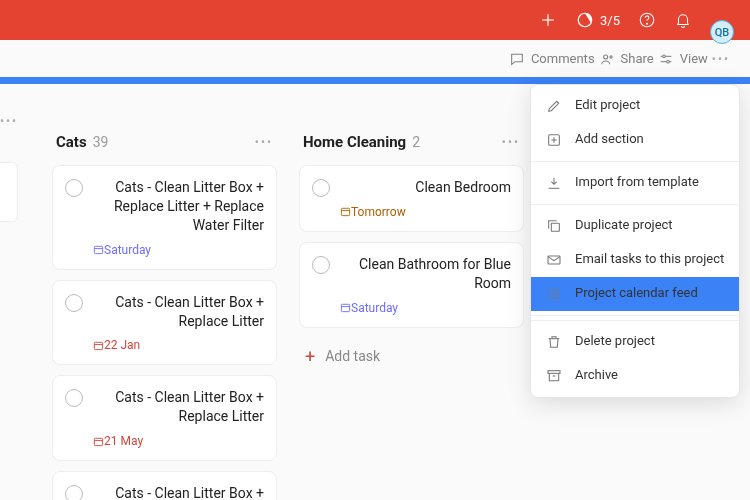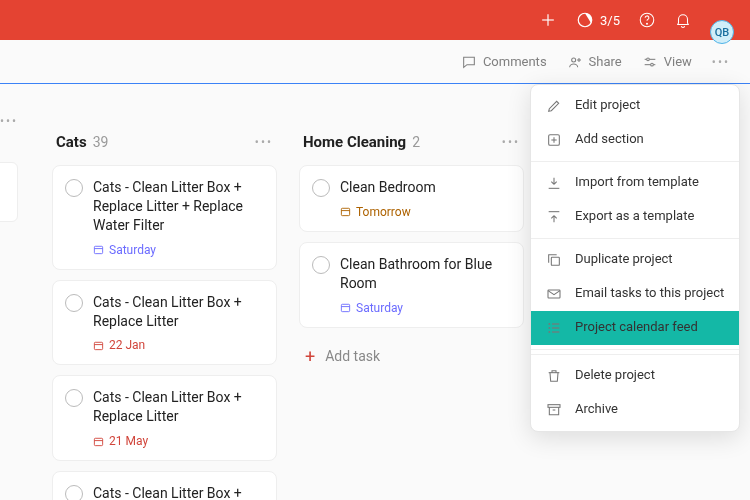--- a/index.html
+++ b/index.html
@@ -33,24 +33,24 @@
   border: 1px solid #4fb3e8;
   display: flex; align-items: center; justify-content: center;
   font-size: 11px; color: #1a6e9e; font-weight: 500; margin-top: 24px;
 }
 .toolbar {
   height: 44px;
   display: flex;
   align-items: center;
   justify-content: flex-end;
   padding: 0 20px;
-  gap: 20px;
+  gap: 4px;
   color: #808080;
   font-size: 13px;
-  border-bottom: 1px solid #3b82f6;
+  border-bottom: 7px solid #3b82f6;
 }
 .toolbar-item { display: flex; align-items: center; gap: 6px; cursor: pointer; }
 .board {
   display: flex;
   padding: 28px 0 0 0;
   gap: 22px;
   position: relative;
 }
 .partial-col {
   width: 30px;
@@ -81,32 +81,33 @@
 .prev-menu { color: #aaa; letter-spacing: 2px; font-size: 12px; padding-top: 2px; }
 .card {
   background: #fff;
   border: 1px solid #eee;
   border-radius: 8px;
   padding: 12px 12px 12px 12px;
   margin-bottom: 10px;
   display: flex;
   align-items: flex-start;
   gap: 10px;
+  text-align: right;
 }
 .check-circle {
   width: 18px; height: 18px;
   border: 1px solid #bbb;
   border-radius: 50%;
   flex-shrink: 0;
   margin-top: 1px;
 }
 .card-body { flex: 1; }
 .card-title { font-size: 14px; color: #222; line-height: 1.35; }
 .card-meta {
-  display: flex; align-items: center; gap: 5px;
+  display: flex; align-items: center; 
   font-size: 12px; margin-top: 8px;
 }
 .meta-overdue { color: #d1453b; }
 .meta-tomorrow { color: #ad6200; }
 .meta-scheduled { color: #6c6cff; }
 .add-task {
   display: flex; align-items: center; gap: 10px;
   padding: 8px 6px; color: #888; font-size: 14px; cursor: pointer;
 }
 .add-plus { color: #d1453b; font-size: 18px; }
@@ -124,21 +125,21 @@
 }
 .menu-item {
   display: flex;
   align-items: flex-start;
   gap: 12px;
   padding: 8px 14px;
   font-size: 13px;
   color: #333;
   cursor: pointer;
 }
-.menu-item.highlighted { background: #14b8a6; }
+.menu-item.highlighted { background: #3b82f6; }
 .menu-icon { width: 18px; height: 18px; display: flex; align-items: center; justify-content: center; color: #777; }
 .menu-separator { height: 1px; background: #eee; margin: 4px 0; }
 svg { display: block; }
 </style>
 </head>
 <body>
 
 <div class="topbar">
   <span class="topbar-icon">
     <svg width="20" height="20" viewBox="0 0 24 24" fill="none" stroke="white" stroke-width="1.4">
@@ -328,29 +329,20 @@
       </div>
       <div class="menu-separator"></div>
       <div class="menu-item">
         <span class="menu-icon">
           <svg width="16" height="16" viewBox="0 0 24 24" fill="none" stroke="#777" stroke-width="1.6">
             <path d="M12 4v10m0 0l-4-4m4 4l4-4"></path>
             <path d="M4 20h16"></path>
           </svg>
         </span>
         <span>Import from template</span>
-      </div>
-      <div class="menu-item">
-        <span class="menu-icon">
-          <svg width="16" height="16" viewBox="0 0 24 24" fill="none" stroke="#777" stroke-width="1.6">
-            <path d="M12 20V10m0 0l-4 4m4-4l4 4"></path>
-            <path d="M4 4h16"></path>
-          </svg>
-        </span>
-        <span>Export as a template</span>
       </div>
       <div class="menu-separator"></div>
       <div class="menu-item">
         <span class="menu-icon">
           <svg width="16" height="16" viewBox="0 0 24 24" fill="none" stroke="#777" stroke-width="1.6">
             <rect x="8" y="8" width="12" height="12" rx="1"></rect>
             <path d="M4 16V4h12"></path>
           </svg>
         </span>
         <span>Duplicate project</span>

